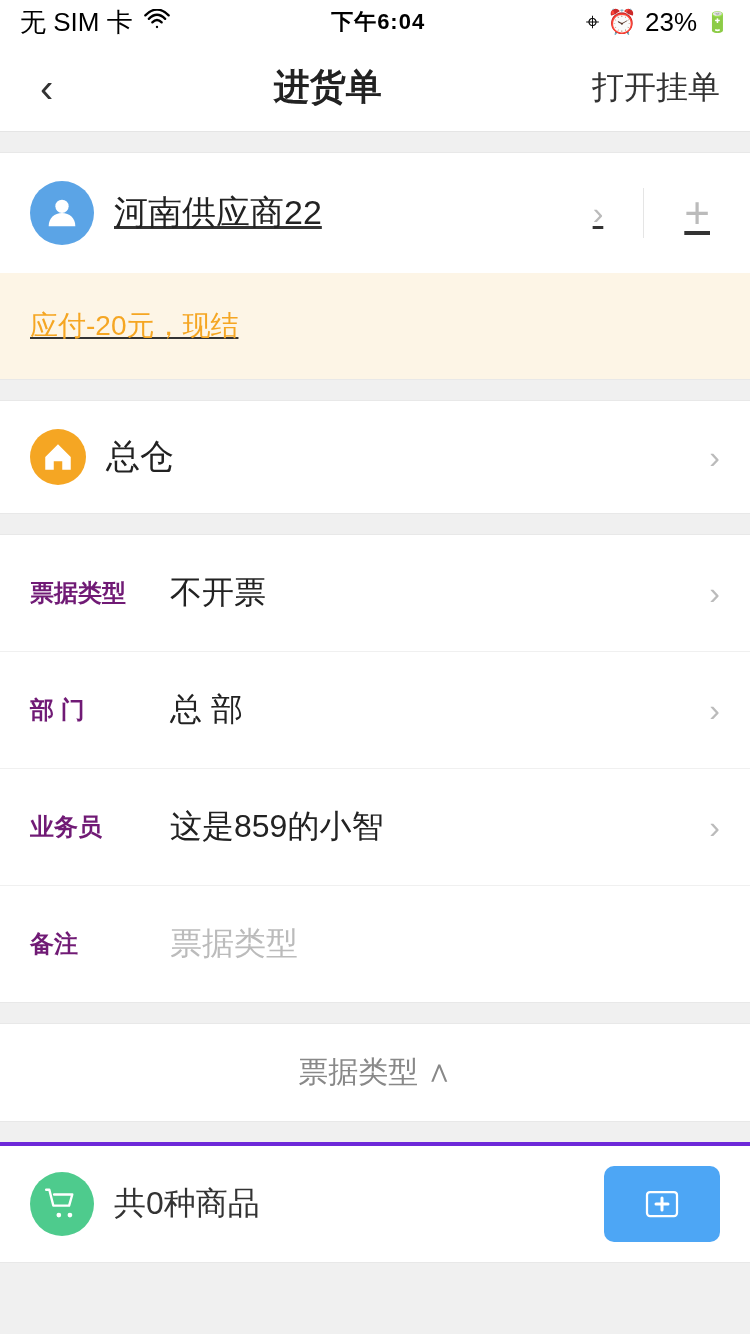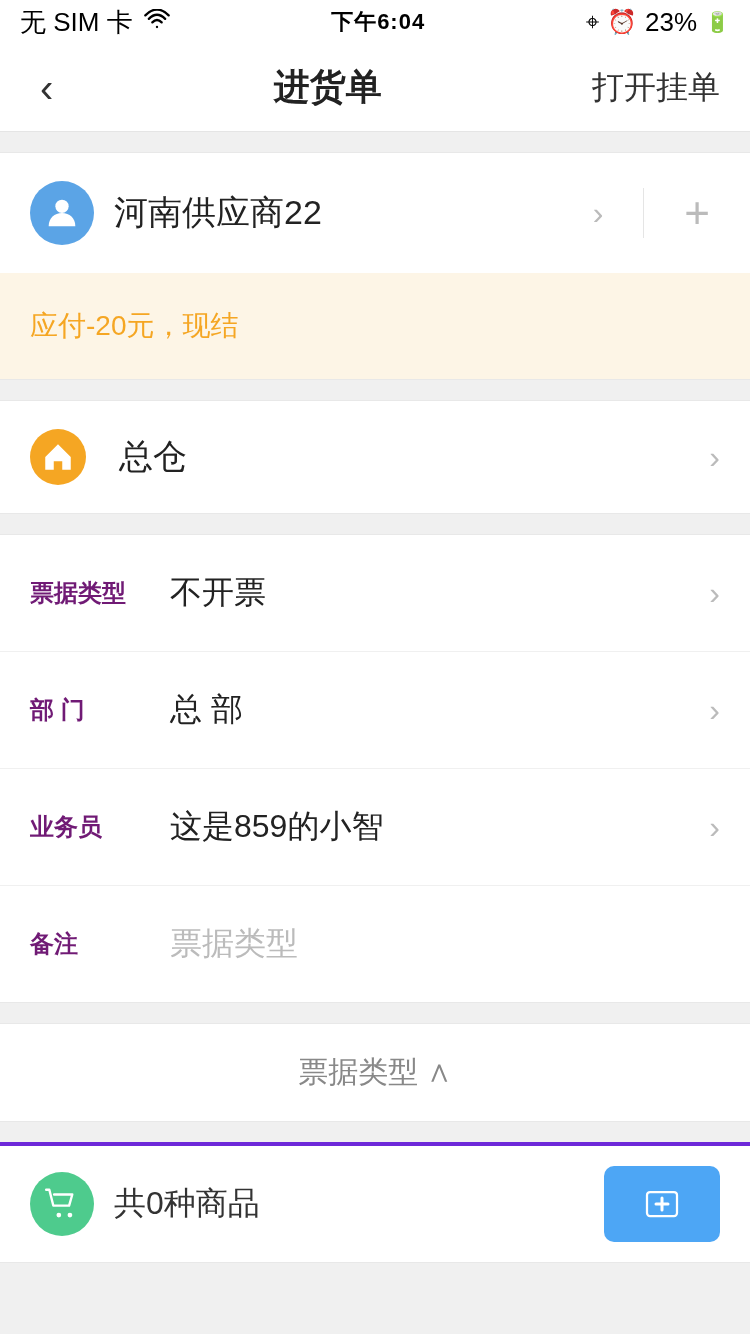--- a/index.html
+++ b/index.html
@@ -77,20 +77,21 @@
     .section-gap {
       height: 20px;
       background: #f0f0f0;
     }
 
     
     .card-section {
       background: #fff;
       border-top: 1px solid #e8e8e8;
       border-bottom: 1px solid #e8e8e8;
+      text-decoration: underline;
     }
 
     
     .supplier-row {
       background: #fff;
       display: flex;
       align-items: center;
       padding: 28px 30px;
       position: relative;
     }
@@ -166,21 +167,20 @@
     }
     .warehouse-icon svg {
       width: 34px;
       height: 34px;
       fill: #fff;
     }
     .warehouse-name {
       flex: 1;
       font-size: 34px;
       color: #222;
-      margin-left: 13px;
     }
 
     
     .form-section {
       background: #fff;
       margin-top: 20px;
       border-top: 1px solid #e8e8e8;
       border-bottom: 1px solid #e8e8e8;
     }
     .form-row {

